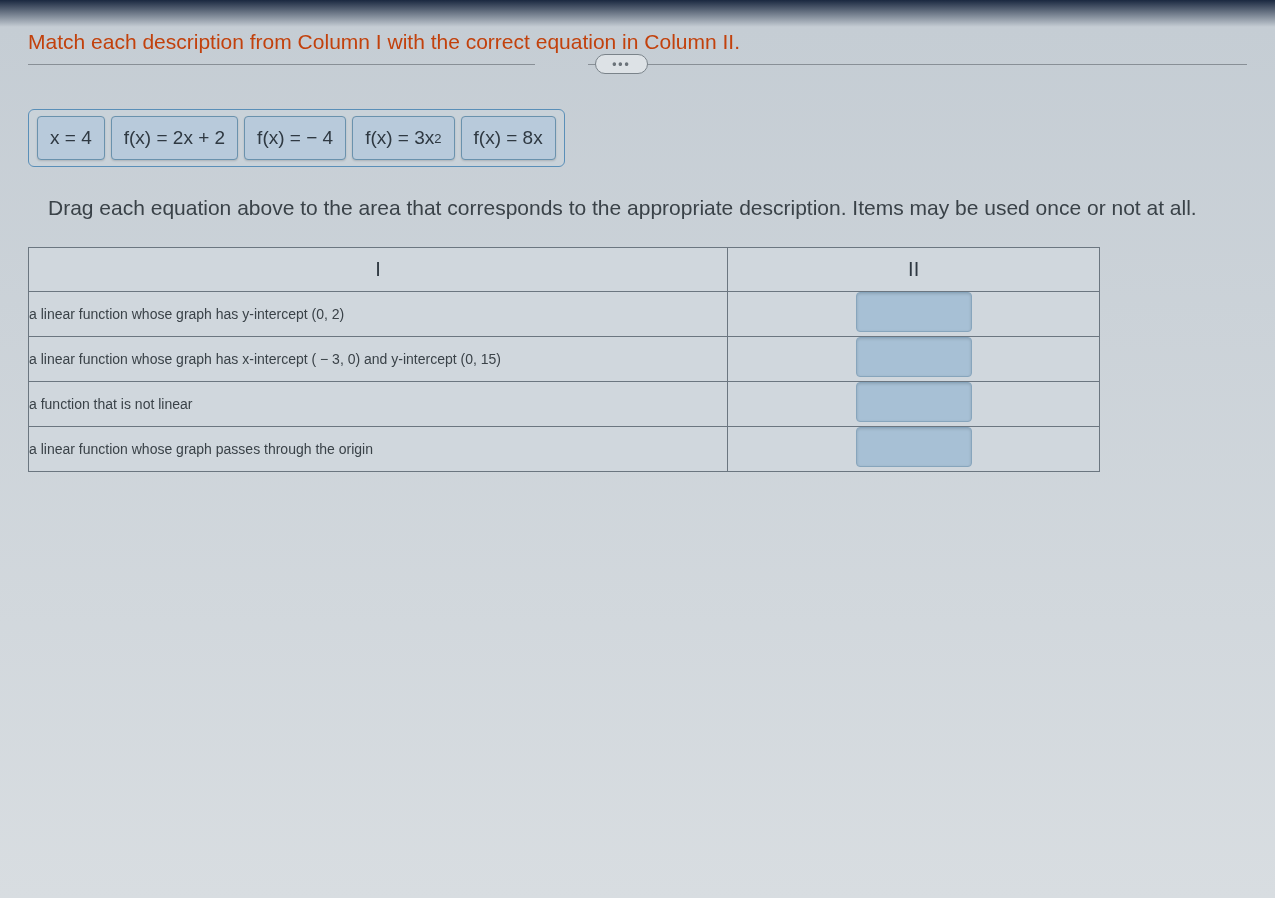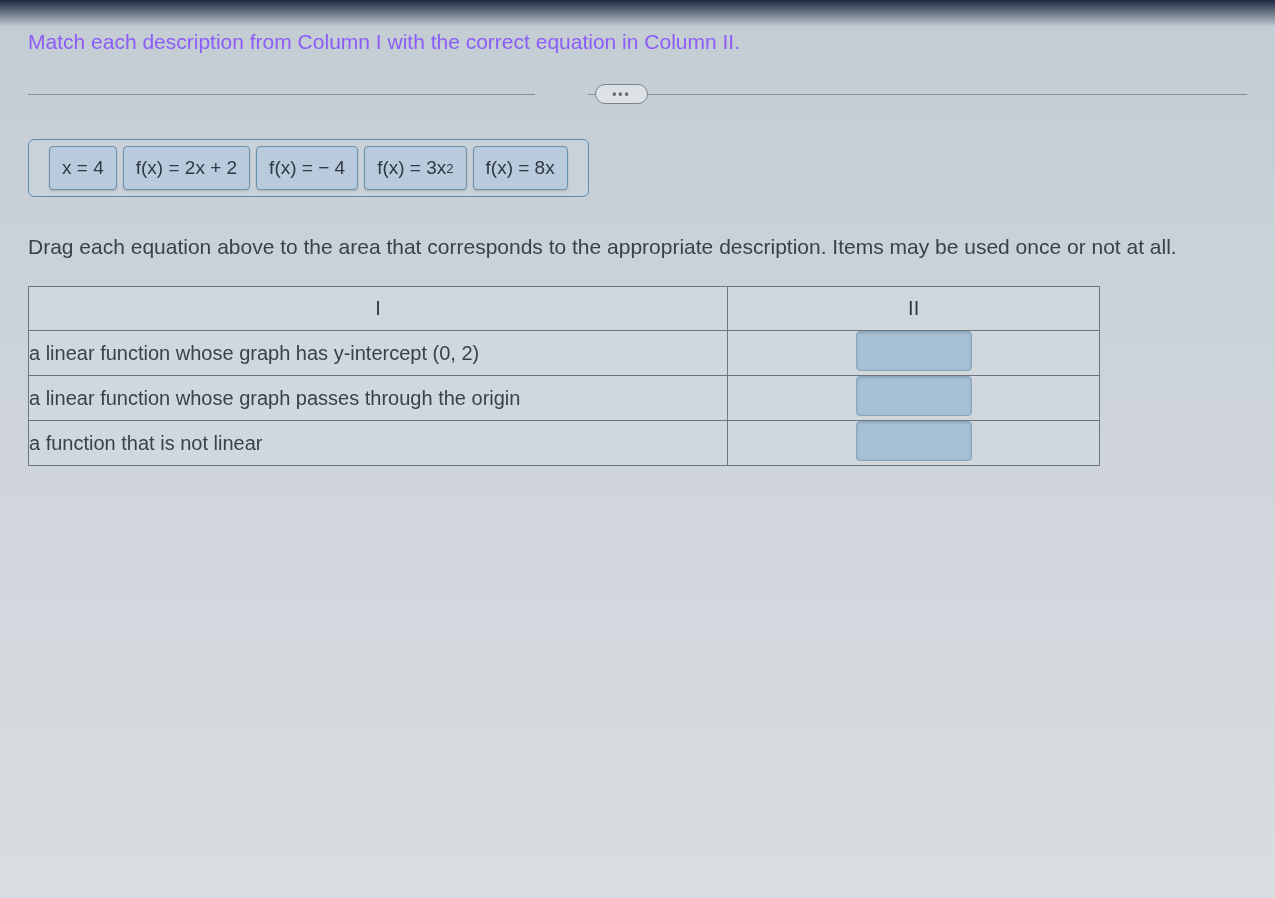--- a/index.html
+++ b/index.html
@@ -11,22 +11,21 @@
       font-family: Arial, Helvetica, sans-serif;
       background: linear-gradient(180deg, #1a2840 0%, #c5cdd4 3%, #d8dde1 100%);
       width: 1275px;
       height: 898px;
       padding: 30px 28px;
       color: #3a4248;
       overflow: hidden;
     }
     .prompt {
       font-size: 21px;
-      color: #8b5cf6;
-      margin-bottom: 30px;
+      color: #c2410c;
     }
     .divider-row {
       position: relative;
       display: flex;
       align-items: center;
       margin-bottom: 35px;
     }
     .divider-line {
       flex: 1;
       height: 1px;
@@ -46,25 +45,25 @@
       font-weight: bold;
     }
     .divider-right {
       flex: 1.3;
       height: 1px;
       background: #888f96;
     }
     .options-container {
       border: 1.5px solid #5a8fb8;
       border-radius: 6px;
-      padding: 6px 20px;
+      padding: 6px 8px;
       display: flex;
       gap: 6px;
       width: fit-content;
-      margin-bottom: 36px;
+      margin-bottom: 27px;
       background: #c9d2d9;
     }
     .option-tile {
       background: #b8cadb;
       border: 1px solid #6a92ad;
       border-radius: 4px;
       padding: 10px 12px;
       font-size: 19px;
       color: #2f3942;
       cursor: move;
@@ -75,20 +74,21 @@
     }
     .option-tile sup {
       font-size: 13px;
       vertical-align: super;
     }
     .drag-instructions {
       font-size: 21px;
       color: #3a4248;
       margin-bottom: 25px;
       line-height: 1.35;
+      margin-left: 20px;
     }
     .match-table {
       border-collapse: collapse;
       width: 1072px;
       background: #d0d7dd;
     }
     .match-table th, .match-table td {
       border: 1.5px solid #6b7680;
       padding: 0;
     }
@@ -100,21 +100,21 @@
       height: 44px;
     }
     .col-i {
       width: 700px;
     }
     .col-ii {
       width: 372px;
     }
     .desc-cell {
       padding: 18px 10px;
-      font-size: 20px;
+      font-size: 14px;
       color: #3a4248;
       vertical-align: middle;
       line-height: 1.35;
     }
     .drop-cell {
       text-align: center;
       vertical-align: middle;
       padding: 14px 0;
     }
     .drop-zone {
@@ -157,21 +157,25 @@
       <th class="col-i">I</th>
       <th class="col-ii">II</th>
     </tr>
   </thead>
   <tbody>
     <tr>
       <td class="desc-cell">a linear function whose graph has y-intercept (0, 2)</td>
       <td class="drop-cell"><span class="drop-zone"></span></td>
     </tr>
     <tr>
-      <td class="desc-cell">a linear function whose graph passes through the origin</td>
+      <td class="desc-cell">a linear function whose graph has x-intercept ( − 3, 0) and y-intercept (0, 15)</td>
       <td class="drop-cell"><span class="drop-zone"></span></td>
     </tr>
     <tr>
       <td class="desc-cell">a function that is not linear</td>
       <td class="drop-cell"><span class="drop-zone"></span></td>
     </tr>
+    <tr>
+      <td class="desc-cell">a linear function whose graph passes through the origin</td>
+      <td class="drop-cell"><span class="drop-zone"></span></td>
+    </tr>
   </tbody>
 </table>
 
 </body></html>

